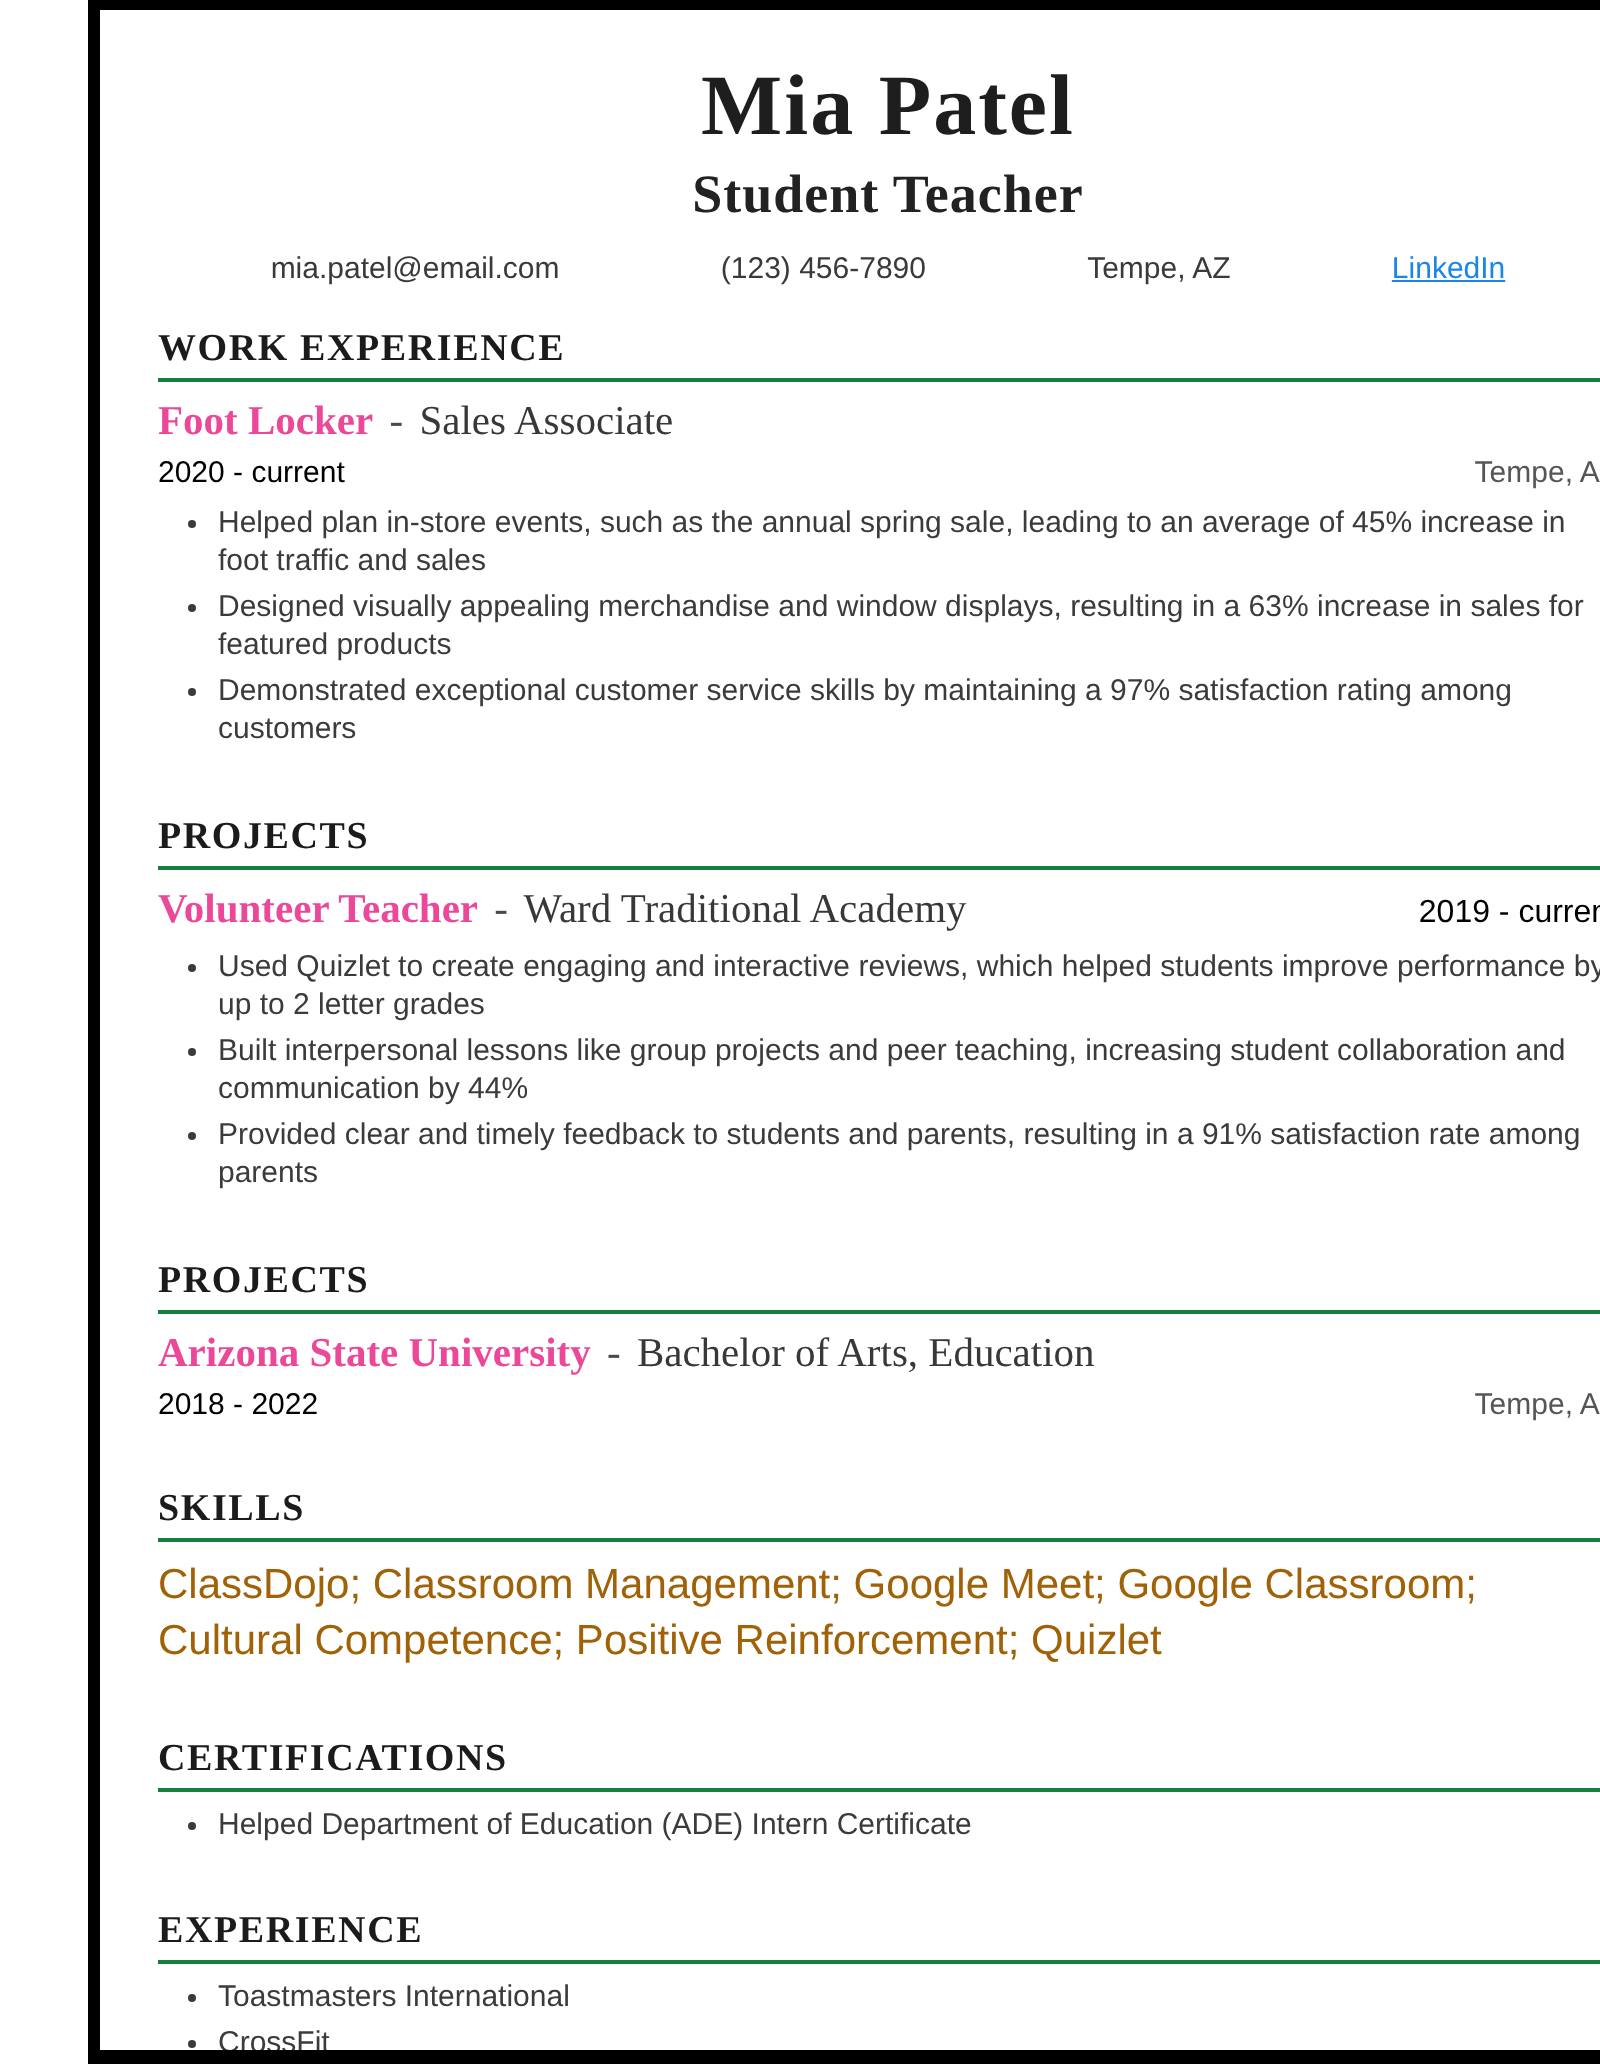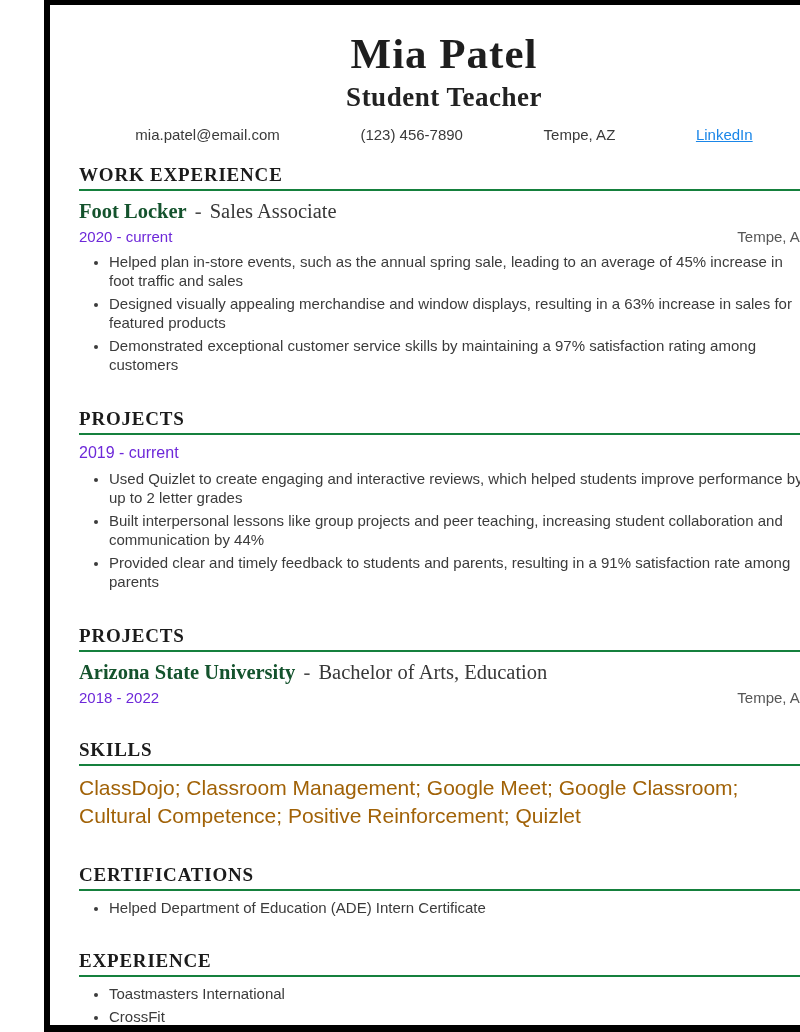--- a/index.html
+++ b/index.html
@@ -73,30 +73,30 @@
     display: flex;
     justify-content: space-between;
     align-items: baseline;
     margin-top: 9px;
   }
   .entry-title {
     font-family: "Liberation Serif", serif;
     font-size: 20.5px;
     color: #383838;
   }
-  .entry-title .org { font-weight: 700; color: #14532d; }
+  .entry-title .org { font-weight: 700; color: #ec4899; }
   .sep { color: #4a4a4a; margin: 0 3px; }
 
   .meta-row {
     display: flex;
     justify-content: space-between;
     margin-top: 5px;
     font-size: 15px;
   }
-  .dates { color: #6d28d9; }
+  .dates { color: #000000; }
   .loc   { color: #565656; }
 
   ul.bullets {
     margin: 7px 0 0 0;
     padding-left: 30px;
   }
   ul.bullets li {
     font-size: 15px;
     line-height: 1.3;
     color: #3b3b3b;
@@ -143,20 +143,25 @@
     <ul class="bullets">
       <li>Helped plan in-store events, such as the annual spring sale, leading to an average of 45% increase in foot traffic and sales</li>
       <li>Designed visually appealing merchandise and window displays, resulting in a 63% increase in sales for featured products</li>
       <li>Demonstrated exceptional customer service skills by maintaining a 97% satisfaction rating among customers</li>
     </ul>
   </section>
 
   <section class="section">
     <h3 class="section-heading">PROJECTS</h3>
     <div class="entry-head">
+      <div class="entry-title">
+        <span class="org">Volunteer Teacher</span>
+        <span class="sep">-</span>
+        <span>Ward Traditional Academy</span>
+      </div>
       <span class="dates">2019 - current</span>
     </div>
     <ul class="bullets">
       <li>Used Quizlet to create engaging and interactive reviews, which helped students improve performance by up to 2 letter grades</li>
       <li>Built interpersonal lessons like group projects and peer teaching, increasing student collaboration and communication by 44%</li>
       <li>Provided clear and timely feedback to students and parents, resulting in a 91% satisfaction rate among parents</li>
     </ul>
   </section>
 
   <section class="section">

